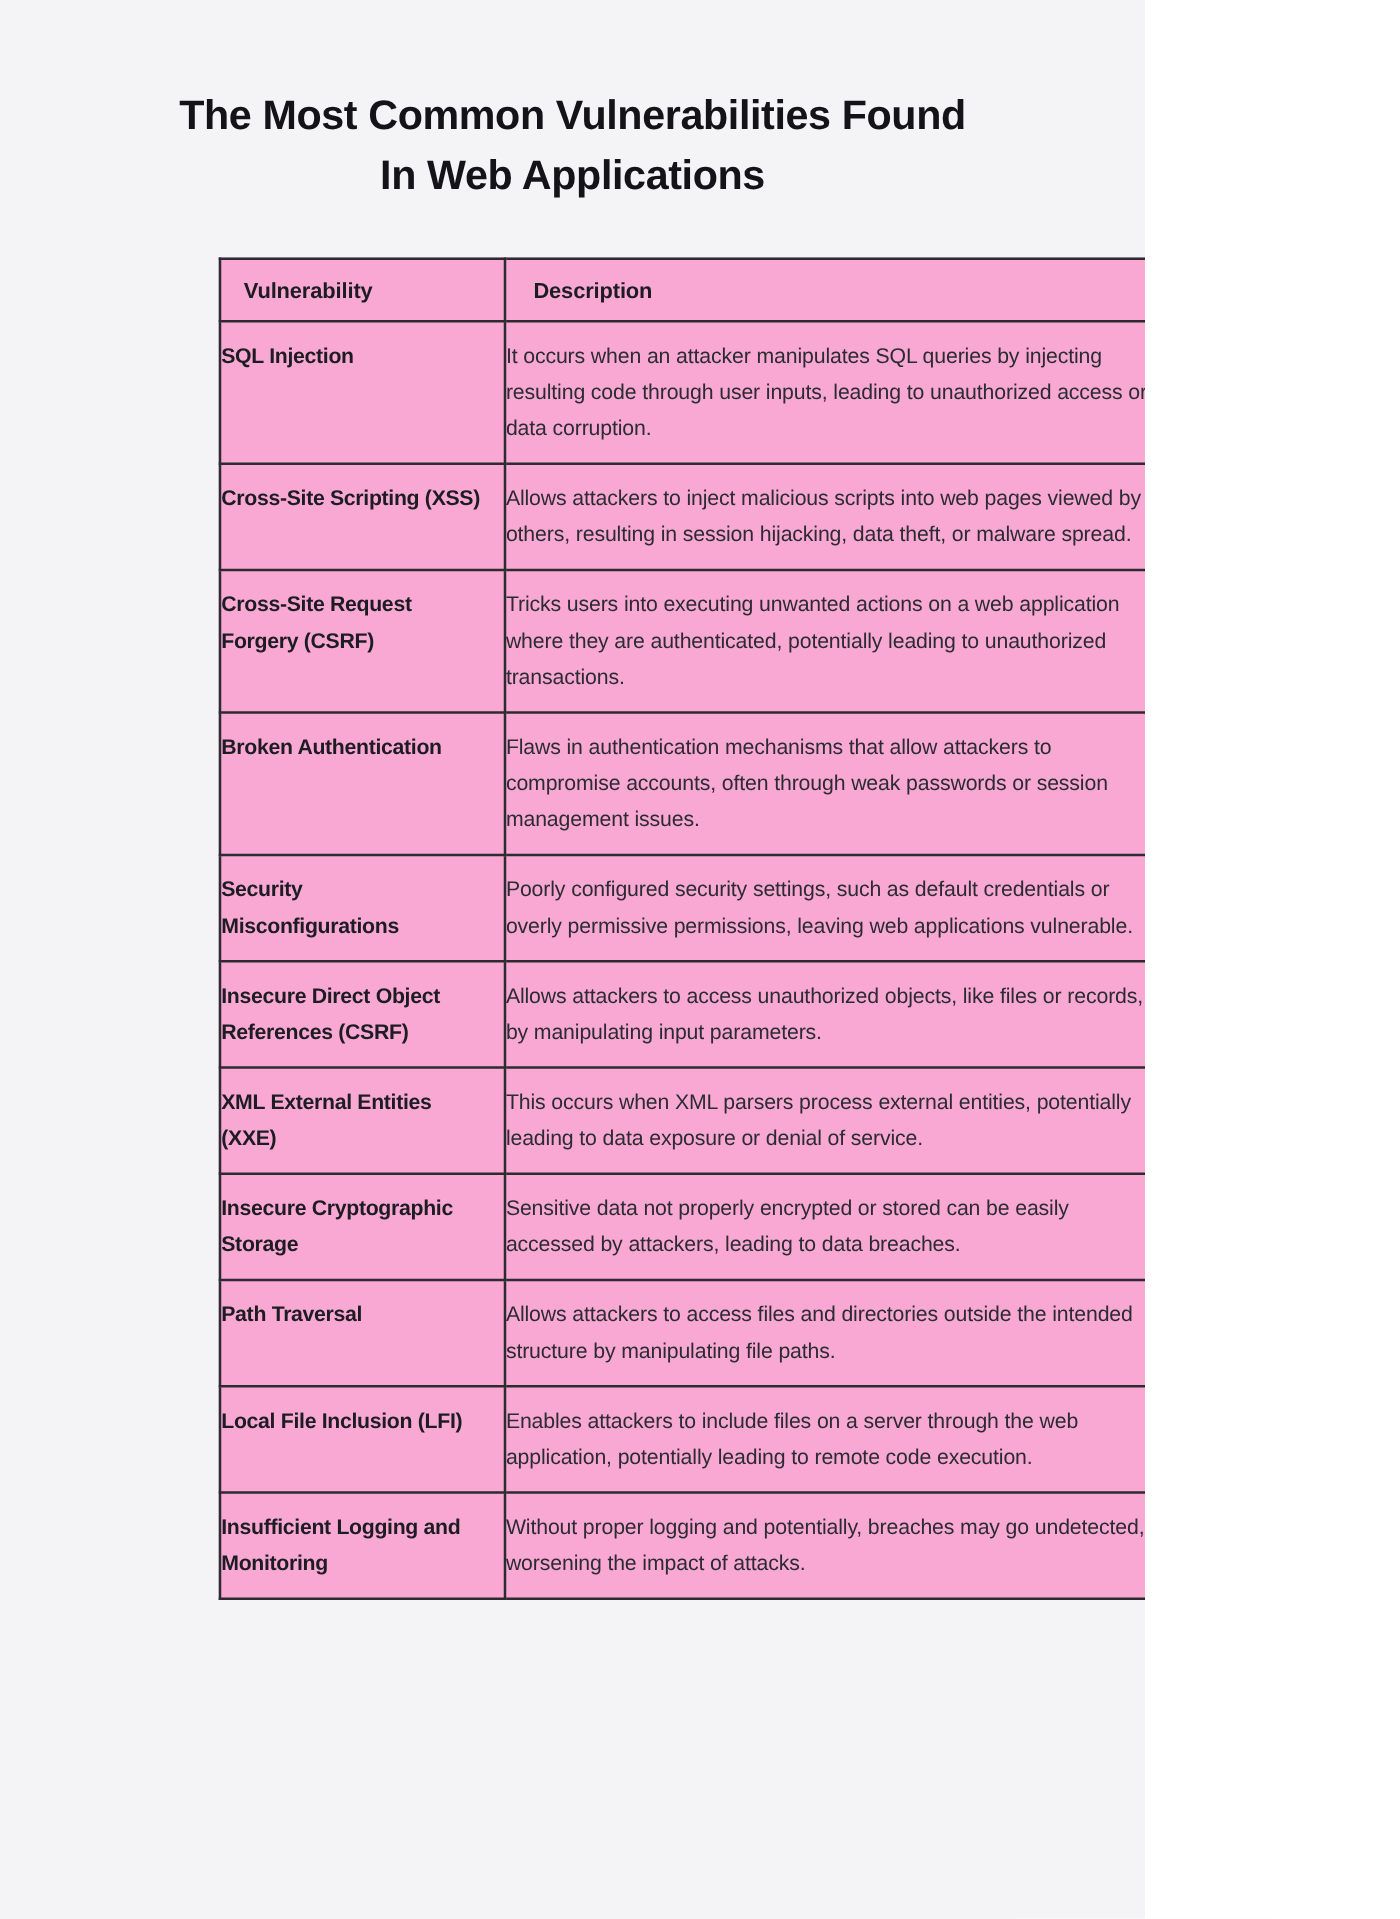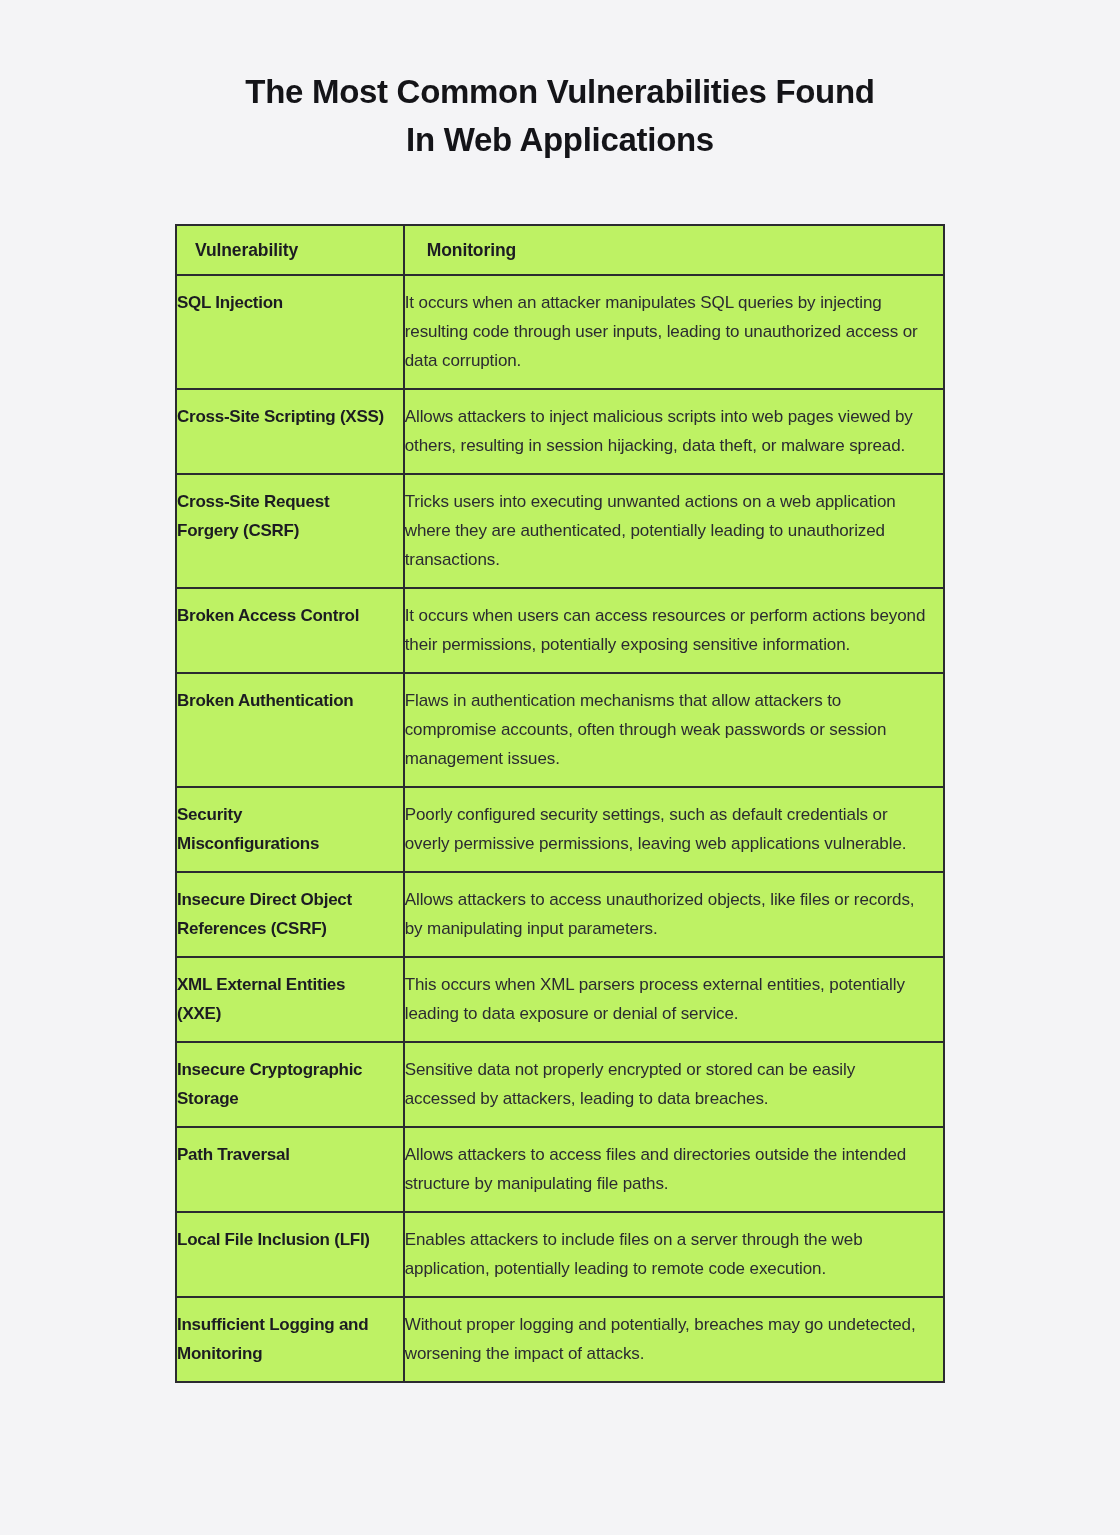--- a/index.html
+++ b/index.html
@@ -2,43 +2,43 @@
 <html><head>
 <meta charset="utf-8">
 <style>
   * { margin: 0; padding: 0; box-sizing: border-box; }
 
   html, body {
     font-family: "Liberation Sans", sans-serif;
   }
 
   .page {
-    width: 1120px;
+    width: 916px;
     height: 1535px;
     background: #f4f4f6;
     overflow: hidden;
     position: relative;
   }
 
   .page-title {
     margin-top: 68px;
     text-align: center;
     white-space: pre-line;
     font-size: 33px;
     line-height: 48px;
     font-weight: 700;
     color: #141418;
     letter-spacing: -0.3px;
   }
 
   .vuln-table {
-    margin: 60px auto 0 175px;
+    margin: 42px auto 0 175px;
     width: 770px;
     border-collapse: collapse;
-    background: #bef264;
+    background: #f9a8d4;
   }
 
   .vuln-table th,
   .vuln-table td {
     border: 2px solid #2b2b30;
     vertical-align: top;
     text-align: left;
   }
 
   .vuln-table th {
@@ -82,39 +82,35 @@
 In Web Applications</h1>
 
   <table class="vuln-table">
     <colgroup>
       <col class="col-vuln">
       <col class="col-desc">
     </colgroup>
     <thead>
       <tr>
         <th>Vulnerability</th>
-        <th class="desc-header">Monitoring</th>
+        <th class="desc-header">Description</th>
       </tr>
     </thead>
     <tbody>
         <tr>
           <td class="vuln-cell">SQL Injection</td>
           <td class="desc-cell">It occurs when an attacker manipulates SQL queries by injecting resulting code through user inputs, leading to unauthorized access or data corruption.</td>
         </tr>
         <tr>
           <td class="vuln-cell">Cross-Site Scripting (XSS)</td>
           <td class="desc-cell">Allows attackers to inject malicious scripts into web pages viewed by others, resulting in session hijacking, data theft, or malware spread.</td>
         </tr>
         <tr>
           <td class="vuln-cell">Cross-Site Request Forgery (CSRF)</td>
           <td class="desc-cell">Tricks users into executing unwanted actions on a web application where they are authenticated, potentially leading to unauthorized transactions.</td>
-        </tr>
-        <tr>
-          <td class="vuln-cell">Broken Access Control</td>
-          <td class="desc-cell">It occurs when users can access resources or perform actions beyond their permissions, potentially exposing sensitive information.</td>
         </tr>
         <tr>
           <td class="vuln-cell">Broken Authentication</td>
           <td class="desc-cell">Flaws in authentication mechanisms that allow attackers to compromise accounts, often through weak passwords or session management issues.</td>
         </tr>
         <tr>
           <td class="vuln-cell">Security Misconfigurations</td>
           <td class="desc-cell">Poorly configured security settings, such as default credentials or overly permissive permissions, leaving web applications vulnerable.</td>
         </tr>
         <tr>

